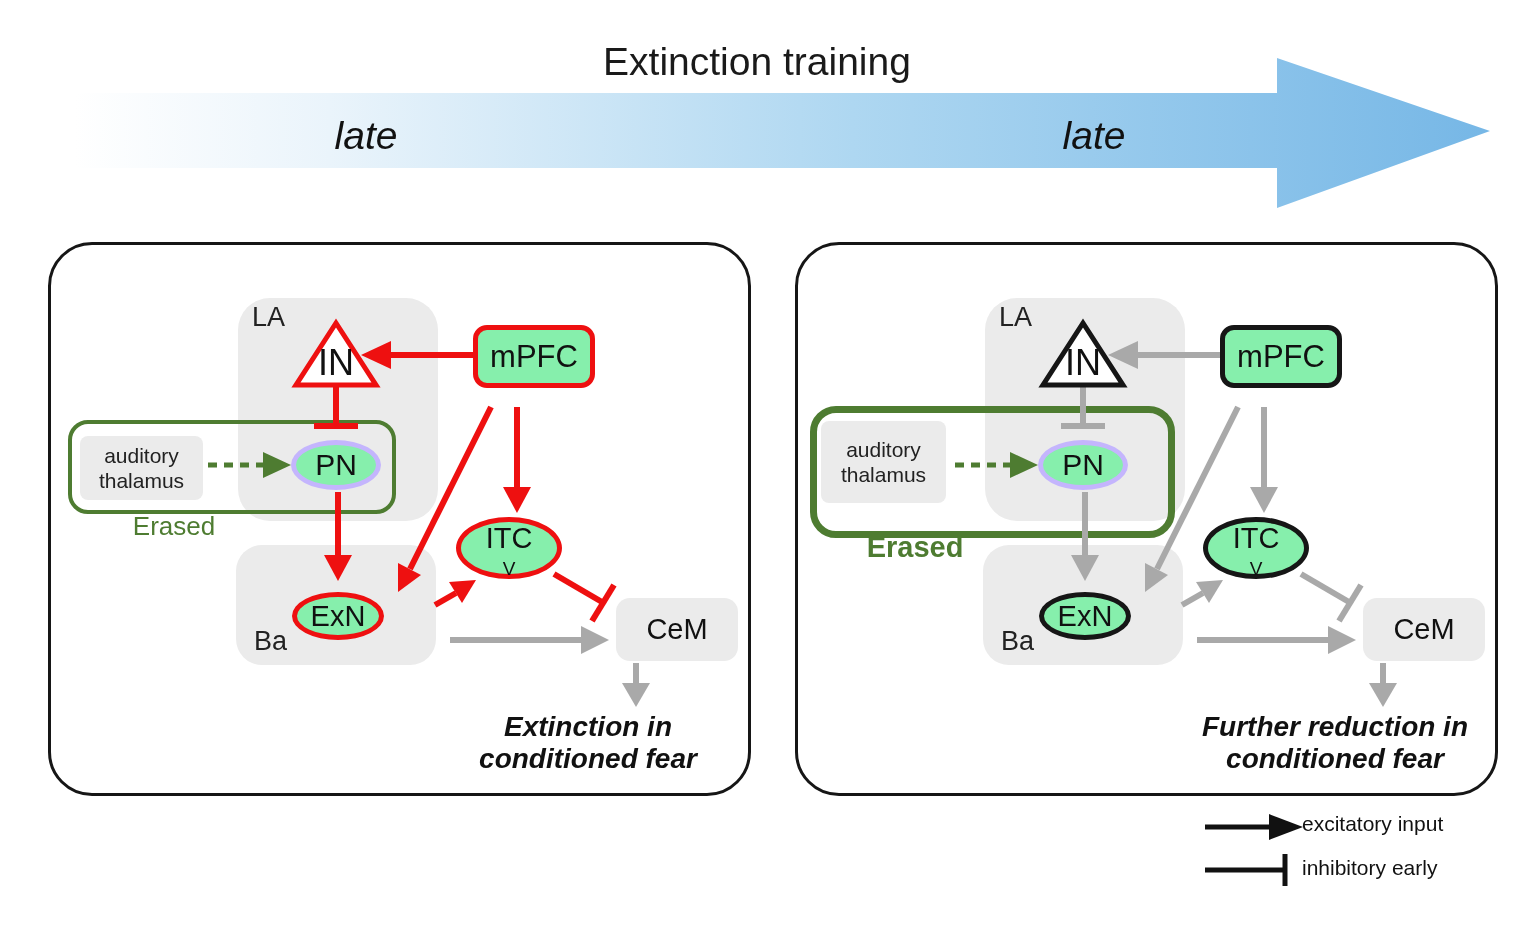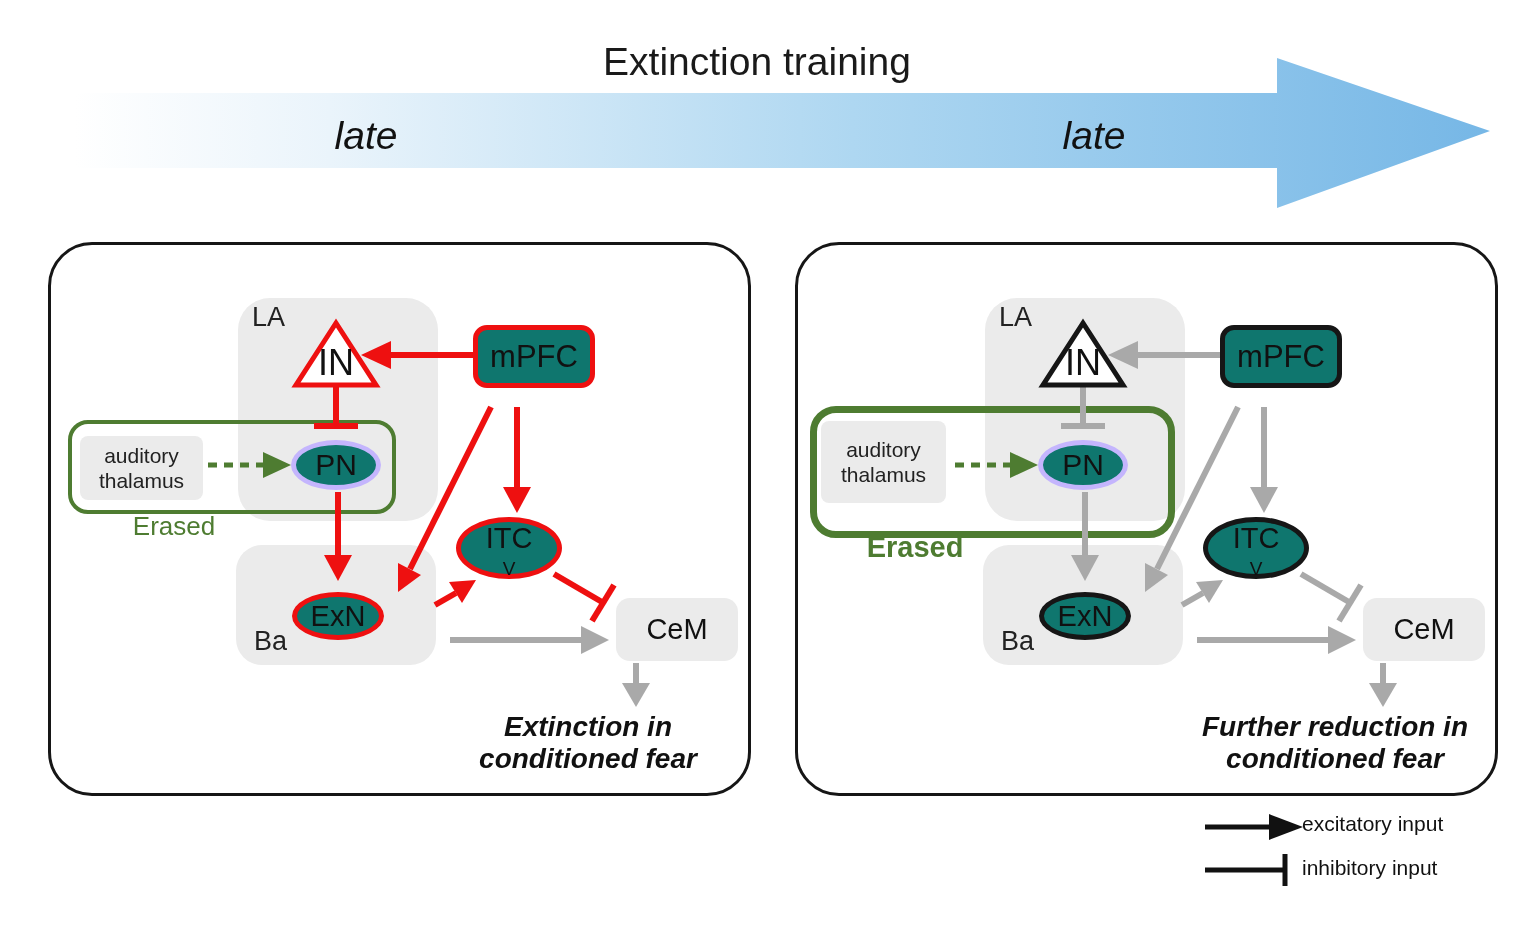--- a/index.html
+++ b/index.html
@@ -27,21 +27,21 @@
   .region{position:absolute;background:var(--region);z-index:1;}
   .la-region{left:187px;top:53px;width:200px;height:223px;border-radius:32px;}
   .ba-region{left:185px;top:300px;width:200px;height:120px;border-radius:26px;}
   .region-label{position:absolute;font-size:27px;color:#222;z-index:6;}
   .la-label{left:201px;top:57px;}
   .ba-label{left:203px;top:381px;}
   .greenbox{position:absolute;border:4px solid var(--green);border-radius:20px;z-index:2;}
   .panel-early .greenbox{left:17px;top:175px;width:320px;height:86px;}
   .panel-late  .greenbox{left:12px;top:161px;width:351px;height:118px;border-width:7px;border-radius:26px;}
   .conn-svg{position:absolute;left:0;top:0;width:697px;height:548px;z-index:3;}
-  .node{position:absolute;display:flex;align-items:center;justify-content:center;background:#0f766e;box-sizing:border-box;z-index:4;color:#111;}
+  .node{position:absolute;display:flex;align-items:center;justify-content:center;background:#86efac;box-sizing:border-box;z-index:4;color:#111;}
   .mpfc{left:422px;top:80px;width:122px;height:63px;border:5px solid var(--red);border-radius:14px;font-size:31px;}
   .panel-late .mpfc{border-color:#161616;}
   .pn{left:240px;top:195px;width:90px;height:50px;border:5px solid #c4b5fd;border-radius:50%;font-size:30px;}
   .exn{left:241px;top:347px;width:92px;height:48px;border:5px solid var(--red);border-radius:50%;font-size:29px;}
   .panel-late .exn{border-color:#161616;}
   .itc{left:405px;top:272px;width:106px;height:62px;border:5px solid var(--red);border-radius:50%;font-size:29px;flex-direction:column;}
   .panel-late .itc{border-color:#161616;}
   .itc sub{font-size:19px;line-height:1;transform:translateY(4px);}
   .cem{left:565px;top:353px;width:122px;height:63px;background:var(--region);border-radius:14px;font-size:29px;}
   .aud{background:var(--region);border-radius:8px;font-size:21px;line-height:1.2;text-align:center;flex-direction:column;color:#222;}
@@ -255,13 +255,13 @@
 <svg class="abs" style="left:1205px;top:810px;" width="100" height="34" viewBox="0 0 100 34">
   <line x1="0" y1="17" x2="64" y2="17" stroke="#111" stroke-width="5"></line>
   <polygon points="98,17 64,4 64,30" fill="#111"></polygon>
 </svg>
 <div class="abs legend-text" style="left:1302px;top:812px;">excitatory input</div>
 
 <svg class="abs" style="left:1205px;top:852px;" width="100" height="36" viewBox="0 0 100 36">
   <line x1="0" y1="18" x2="80" y2="18" stroke="#111" stroke-width="5"></line>
   <line x1="80" y1="2" x2="80" y2="34" stroke="#111" stroke-width="5"></line>
 </svg>
-<div class="abs legend-text" style="left:1302px;top:856px;">inhibitory input</div>
+<div class="abs legend-text" style="left:1302px;top:856px;">inhibitory early</div>
 
 </body></html>

